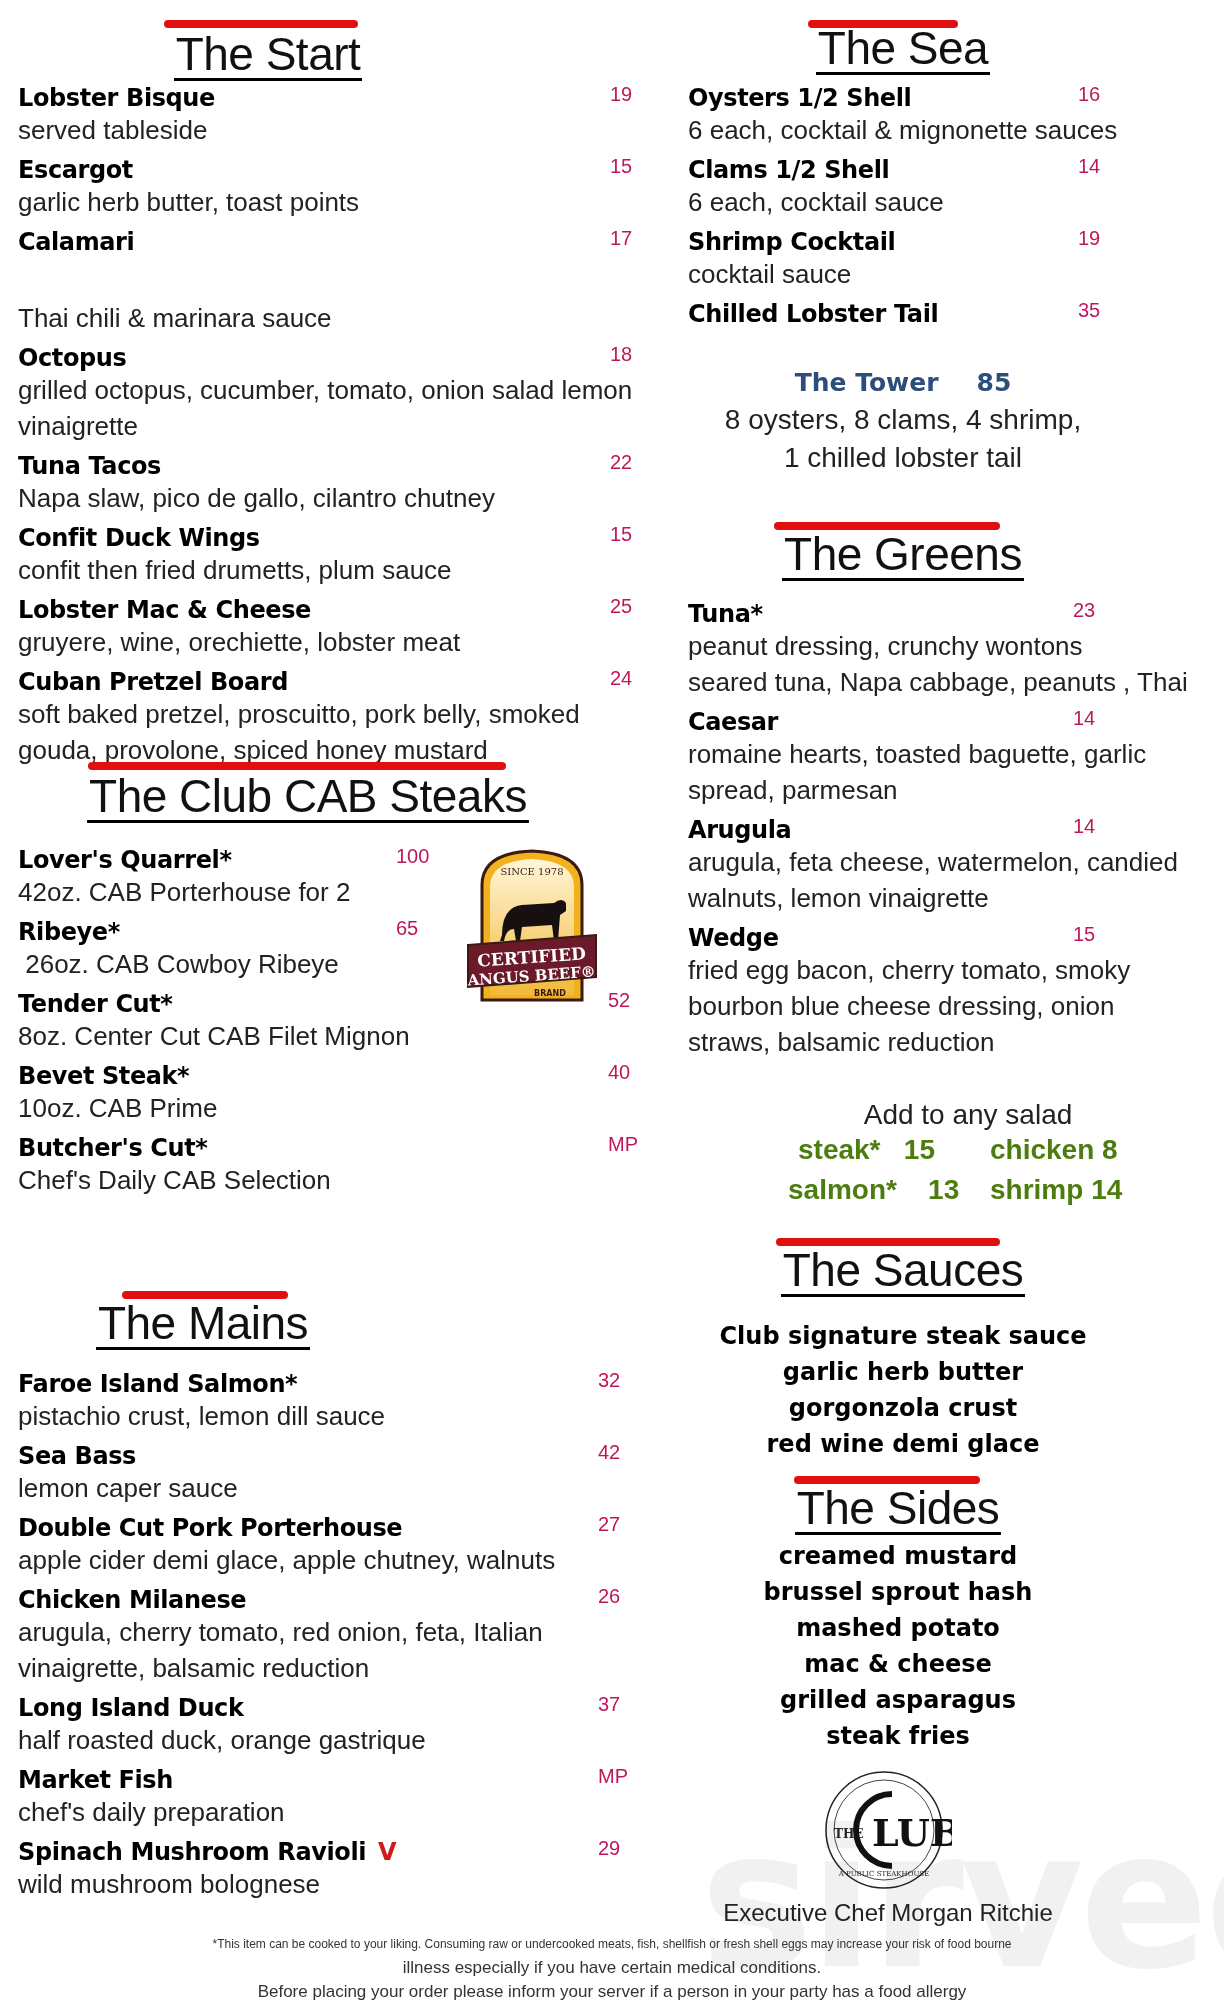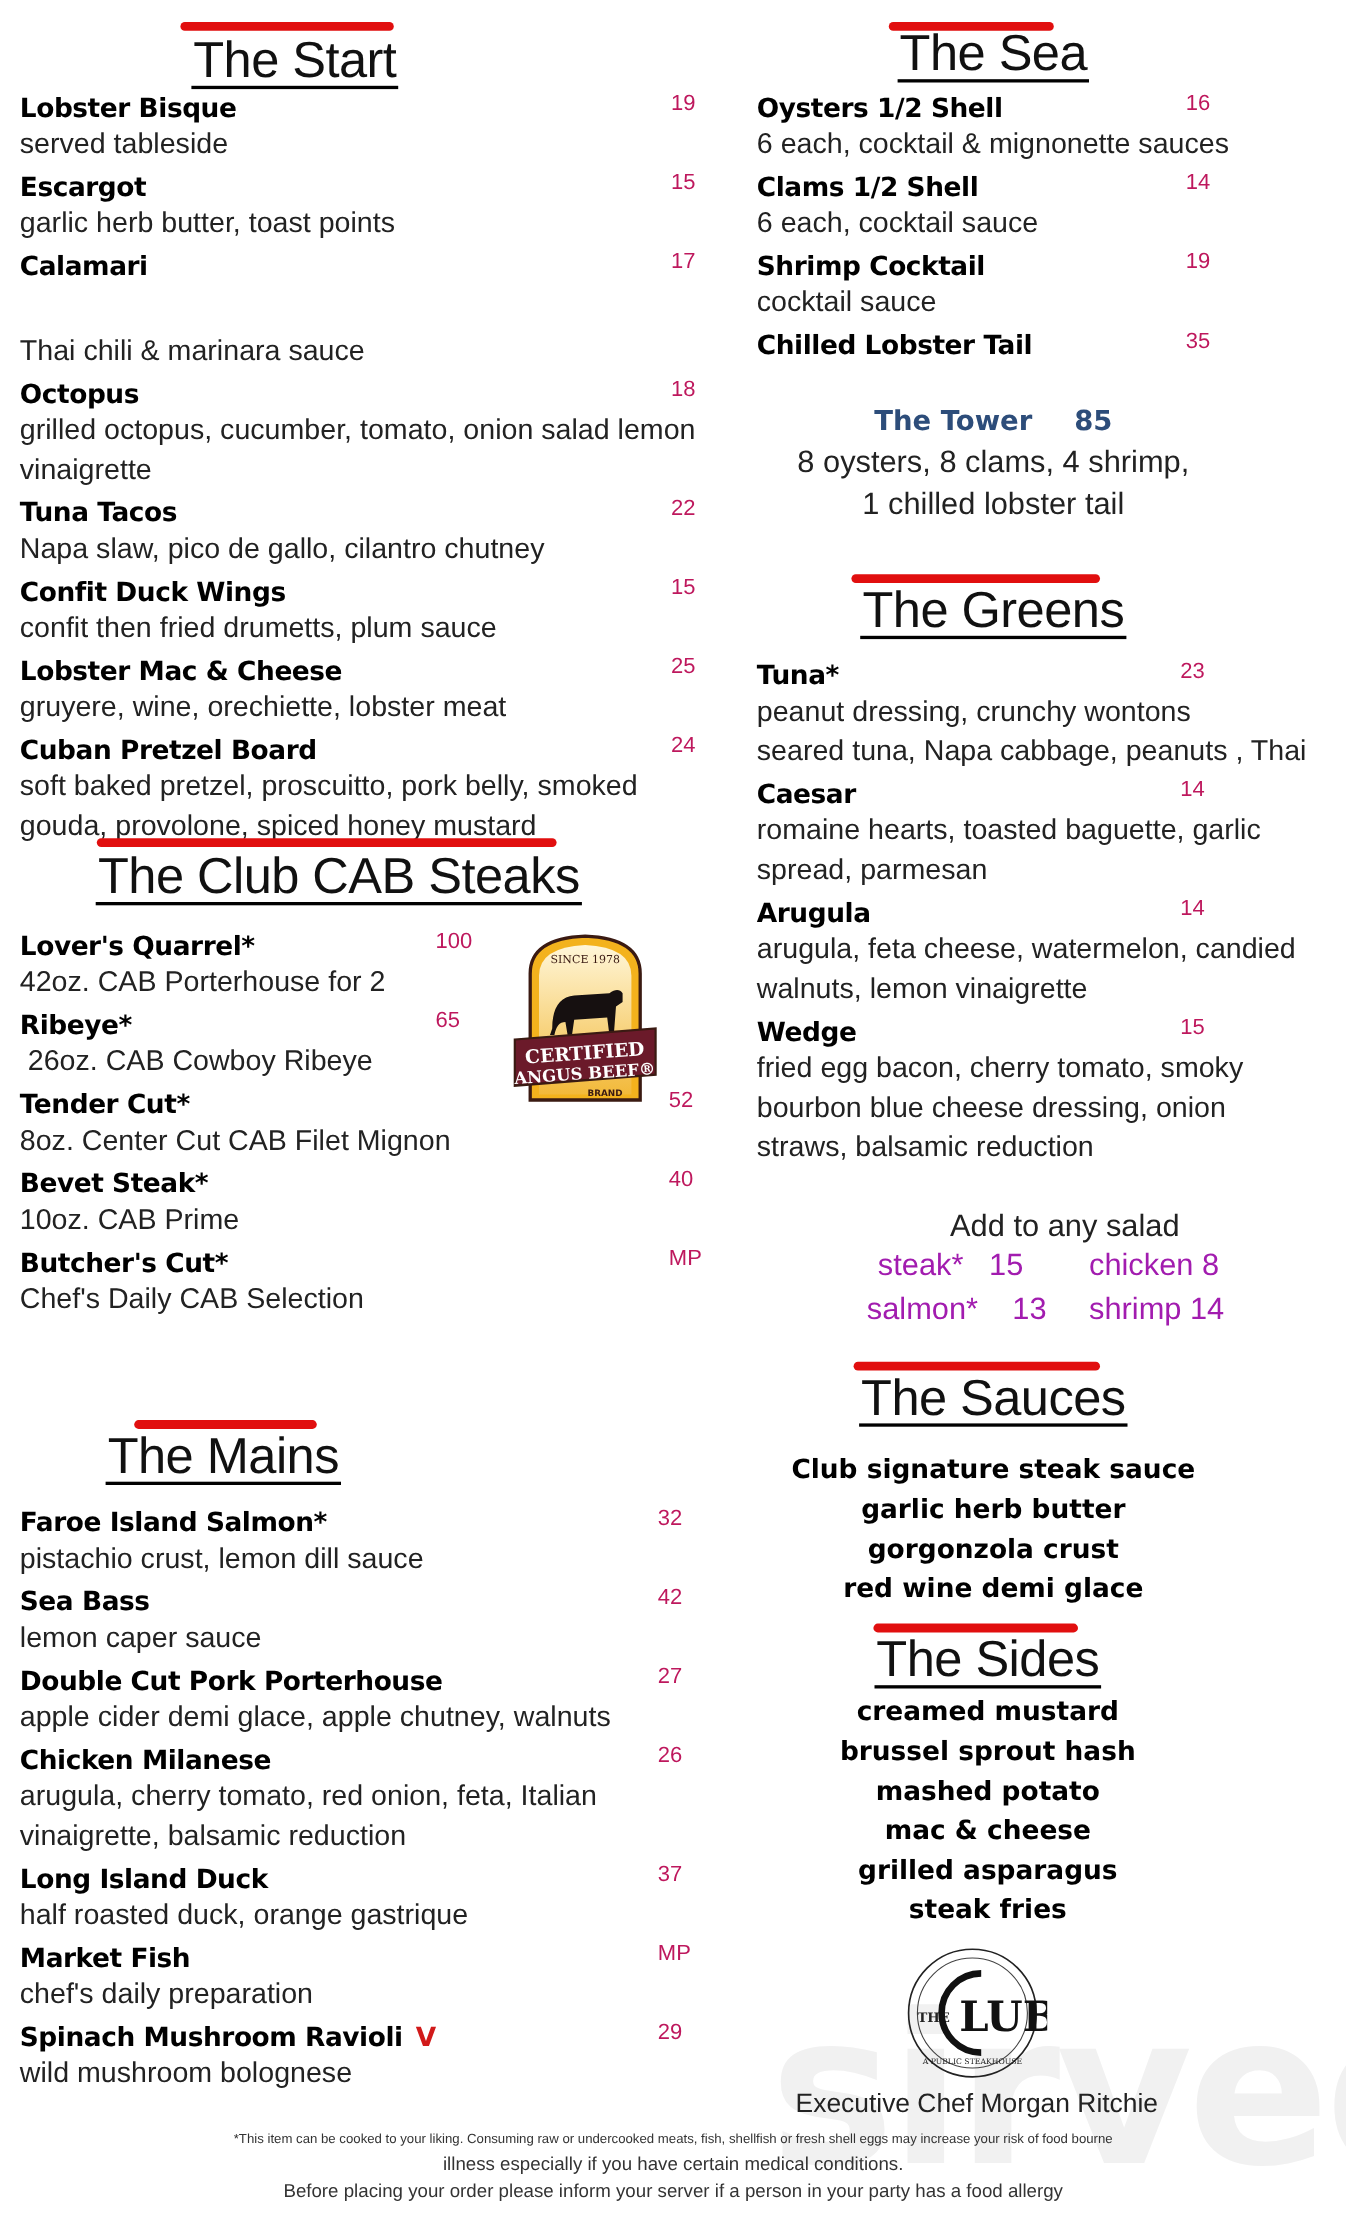--- a/index.html
+++ b/index.html
@@ -303,21 +303,21 @@
           <span class="item-price" style="left: 385px;">15</span>
         </div>
         <div class="item-desc" style="white-space: pre;">fried egg bacon, cherry tomato, smoky</div>
         <div class="item-desc" style="white-space: pre;">bourbon blue cheese dressing, onion</div>
         <div class="item-desc" style="white-space: pre;">straws, balsamic reduction</div>
       </div>
     </div>
 
   <div style="position:absolute; top:1096px; left:0; width:520px;">
     <div class="center-text" style="width:520px; padding-left:40px;">Add to any salad</div>
-    <div style="position:relative; height:78px; font-family:'Liberation Sans',sans-serif; font-size:28px; color:#a21caf;">
+    <div style="position:relative; height:78px; font-family:'Liberation Sans',sans-serif; font-size:28px; color:#4d7c0f;font-weight:bold;">
       <span style="position:absolute; left:110px; top:0;"><span>steak*</span>&nbsp;&nbsp;&nbsp;<span>15</span></span>
       <span style="position:absolute; left:302px; top:0;"><span>chicken</span> <span>8</span></span>
       <span style="position:absolute; left:100px; top:40px;"><span>salmon*</span>&nbsp;&nbsp;&nbsp;&nbsp;<span>13</span></span>
       <span style="position:absolute; left:302px; top:40px;"><span>shrimp</span> <span>14</span></span>
     </div>
   </div>
 
   <div class="section-head" style="position:absolute; top:1234px; left:0; width:430px;">
     <div class="redbar" style="left:88px; width:224px; top:4px;"></div>
     <div class="section-title" style="margin-top:12px;">The Sauces</div>

